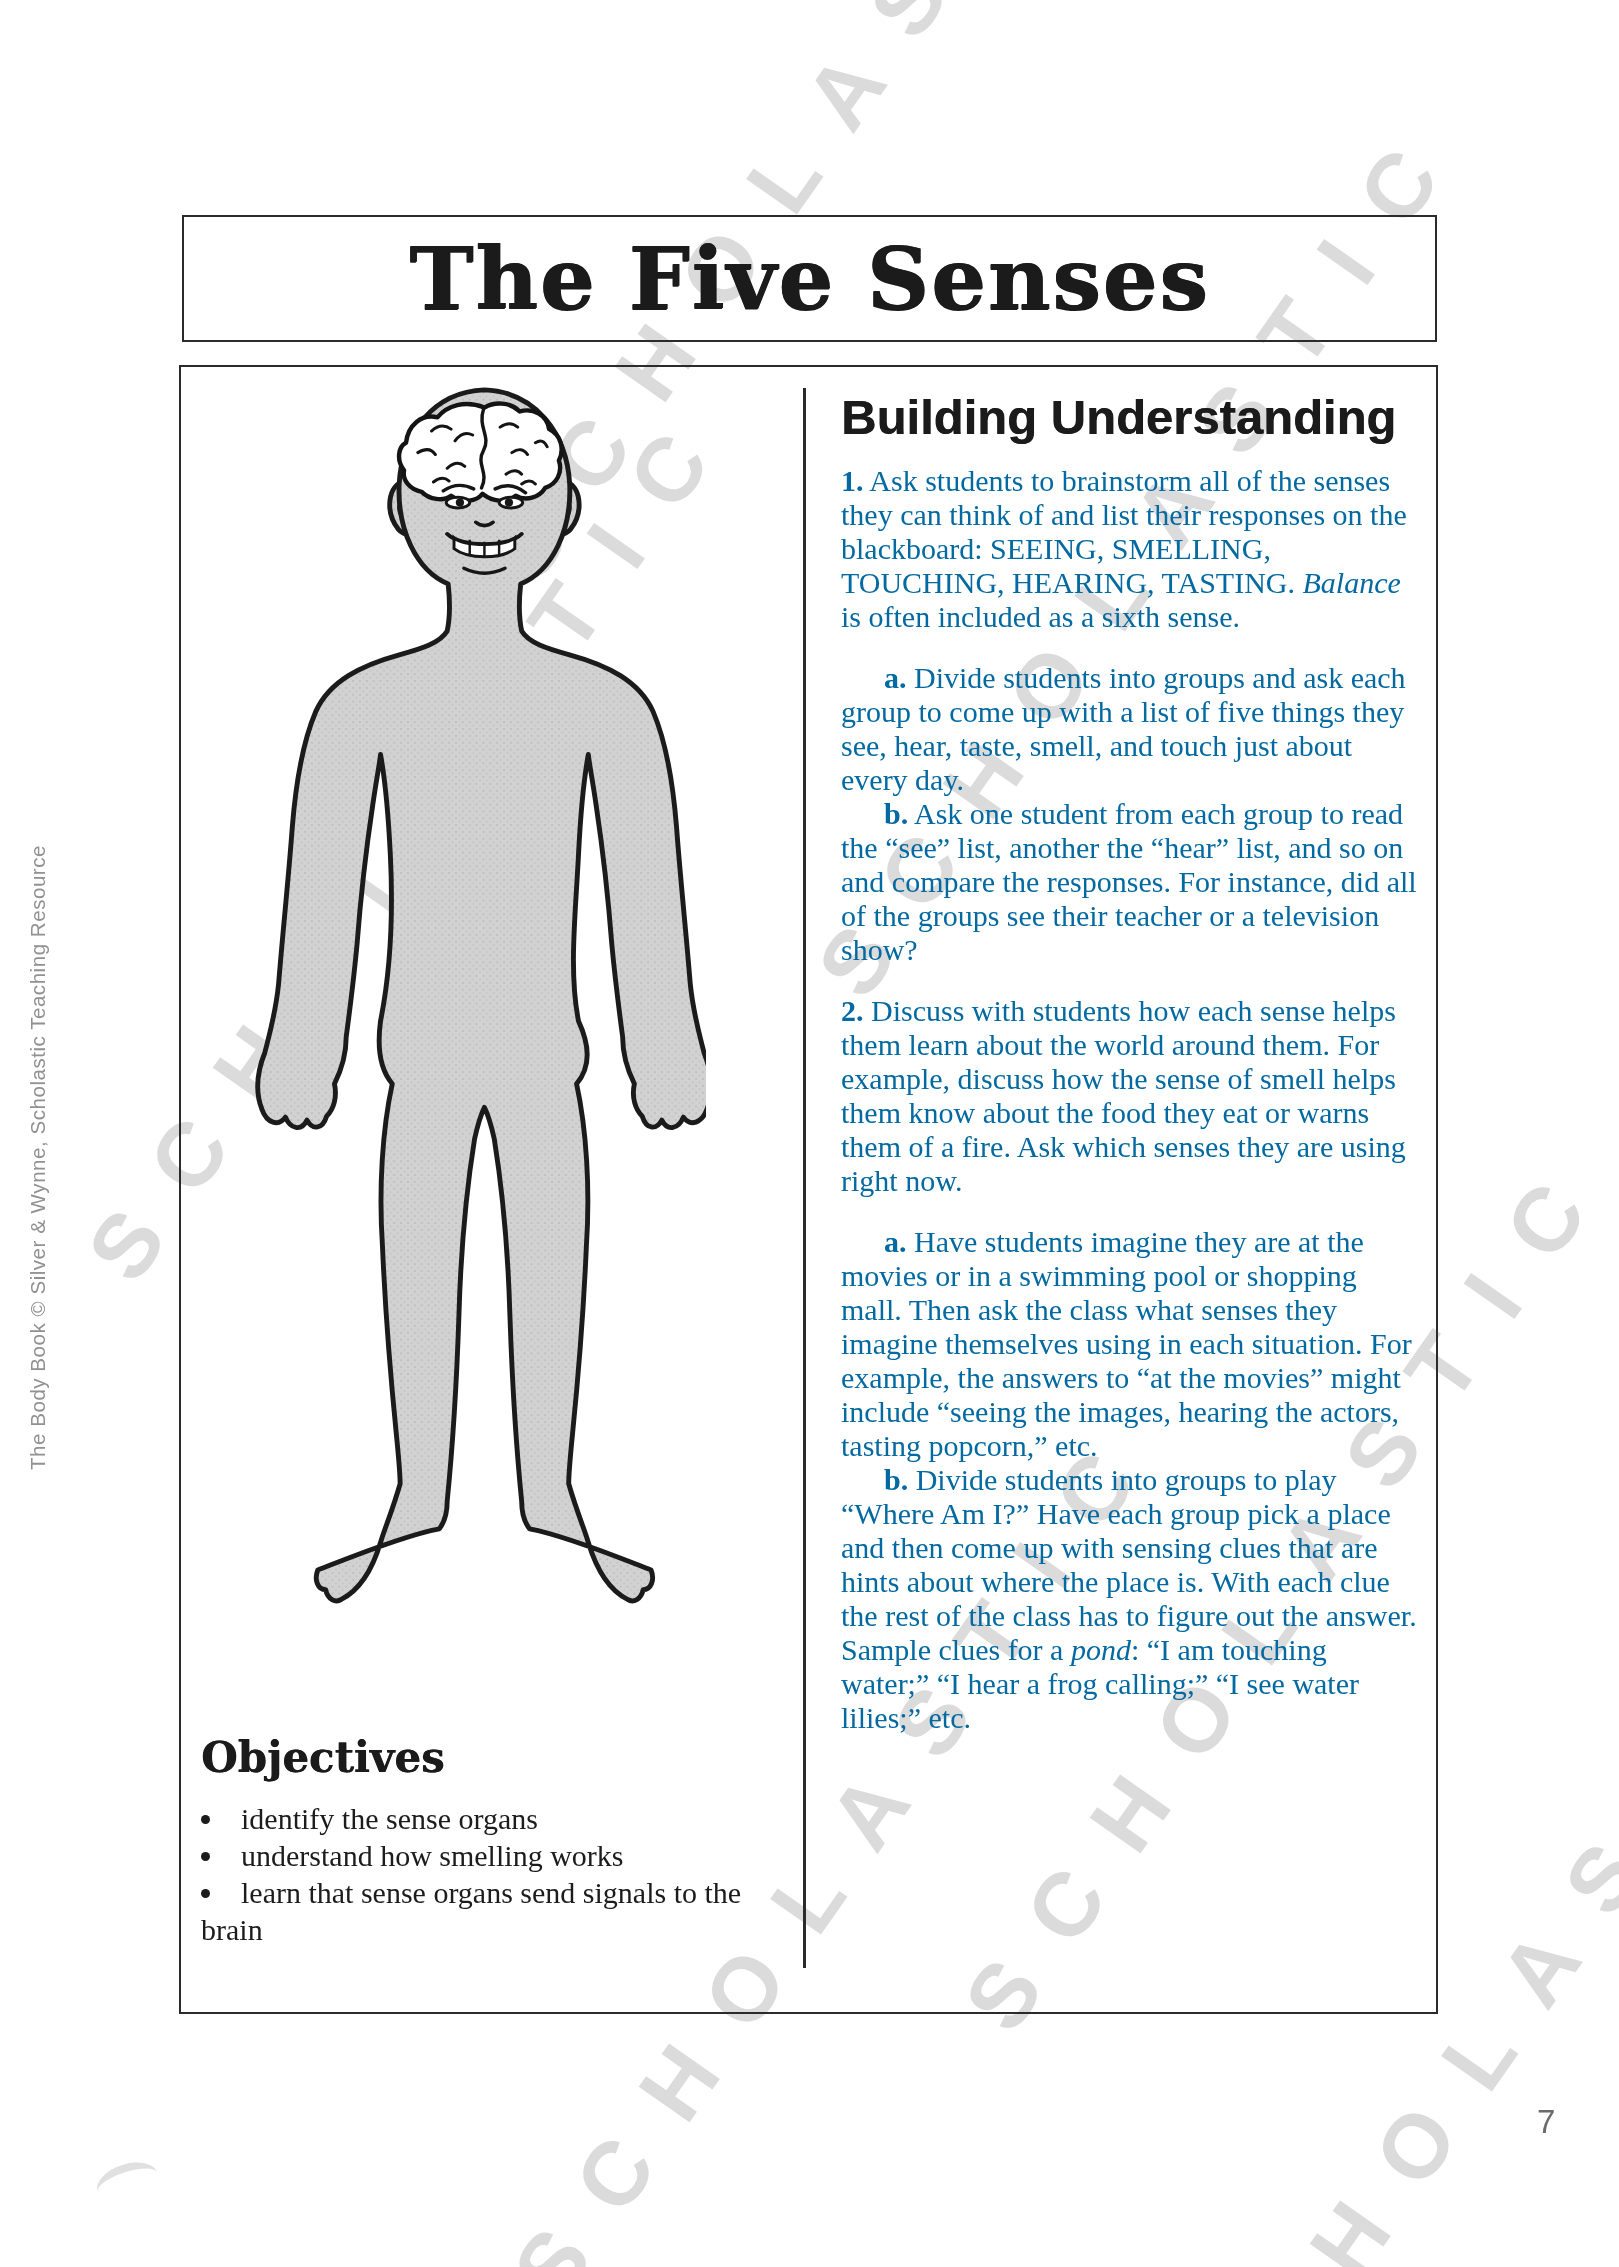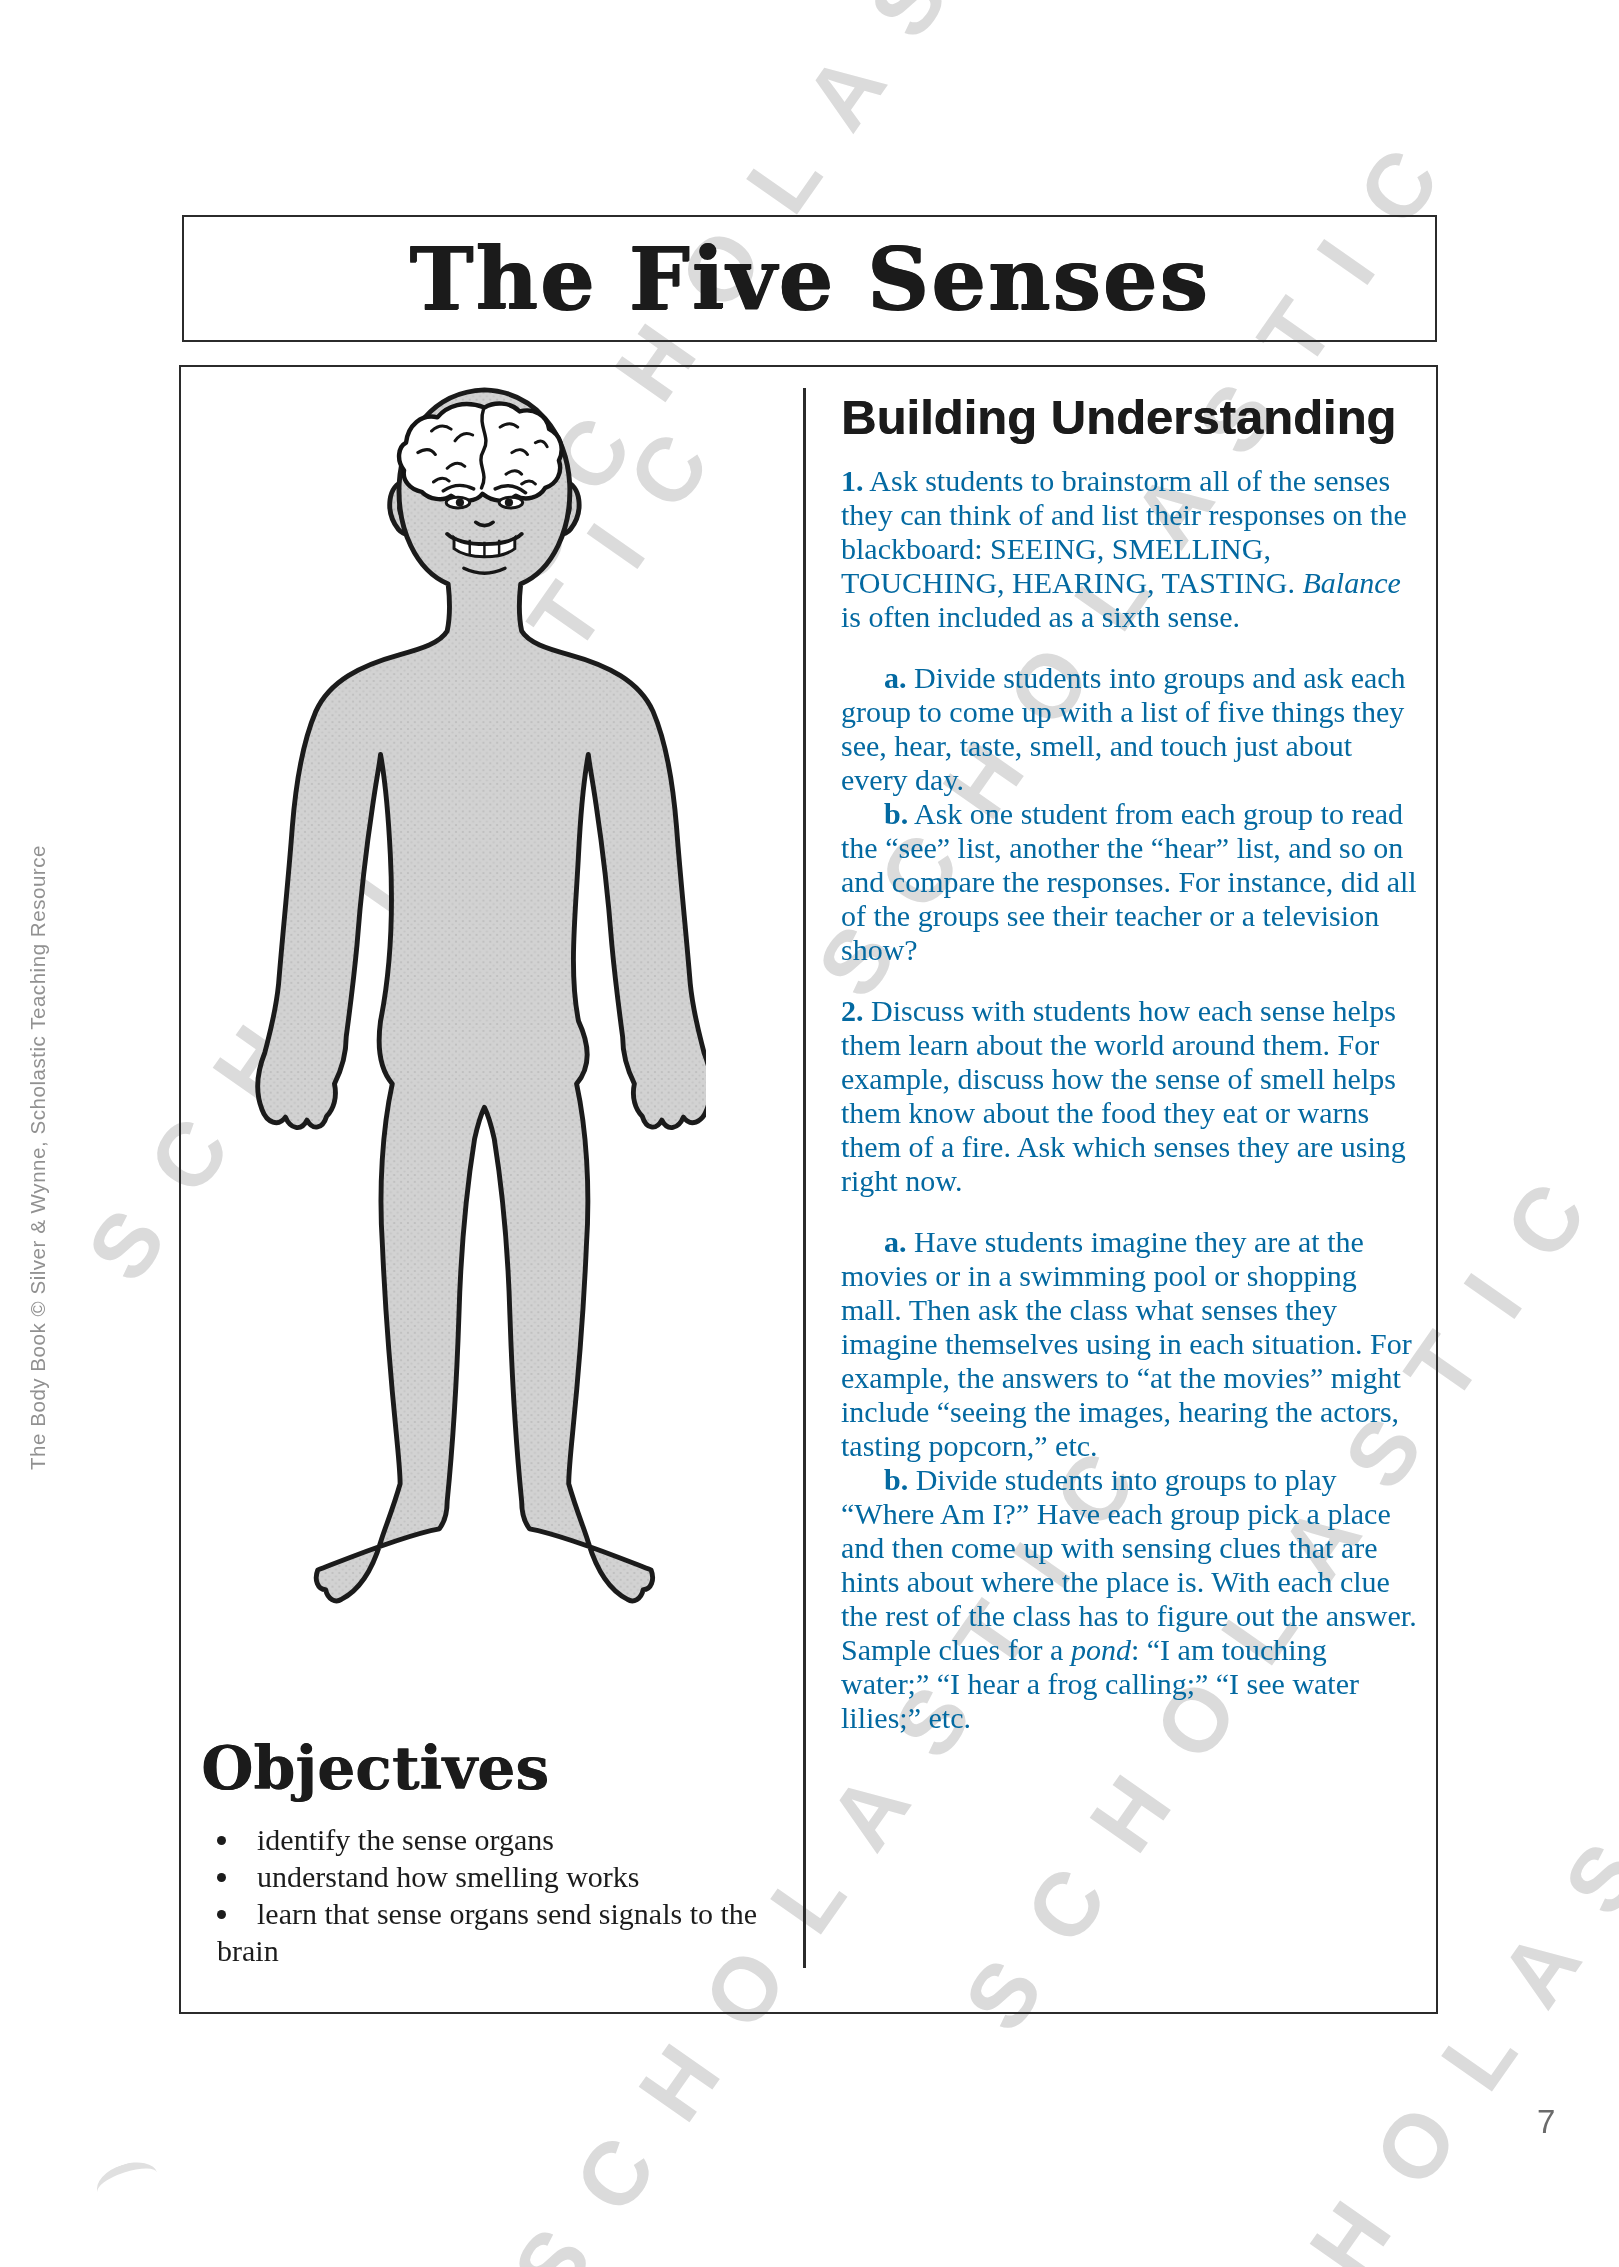--- a/index.html
+++ b/index.html
@@ -53,24 +53,24 @@
   }
   .para.indent { text-indent:43px; }
   .para.gap-top { margin-top:27px; }
   .plabel { font-weight:bold; }
   
   .objectives {
     position:absolute; z-index:3; left:201px; top:1733px; width:588px;
   }
   .objectives h2 {
     margin:0 0 17.6px 0; font-family:"DejaVu Serif", serif; font-weight:900;
-    font-size:60px; color:#1b1b1b; text-shadow:0.5px 0 0 #1b1b1b;
+    font-size:42px; color:#1b1b1b; text-shadow:0.5px 0 0 #1b1b1b;
   }
   .objectives p { margin:0; font-size:30px; line-height:37px; }
-  .objectives ul { margin:16px; padding:0; list-style-position:inside; }
+  .objectives ul { margin:0; padding:0; list-style-position:inside; }
   .objectives li { font-size:30px; line-height:37px; list-style-type:disc; }
   
   .figure-svg { position:absolute; z-index:2; left:255px; top:384px; }
   
   .side-caption {
     position:absolute; z-index:3; left:25.5px; top:1470px;
     transform:rotate(-90deg); transform-origin:0 0;
     font-family:"Liberation Sans", sans-serif; font-size:20.6px; color:#919191;
     white-space:nowrap; letter-spacing:0.5px;
   }

